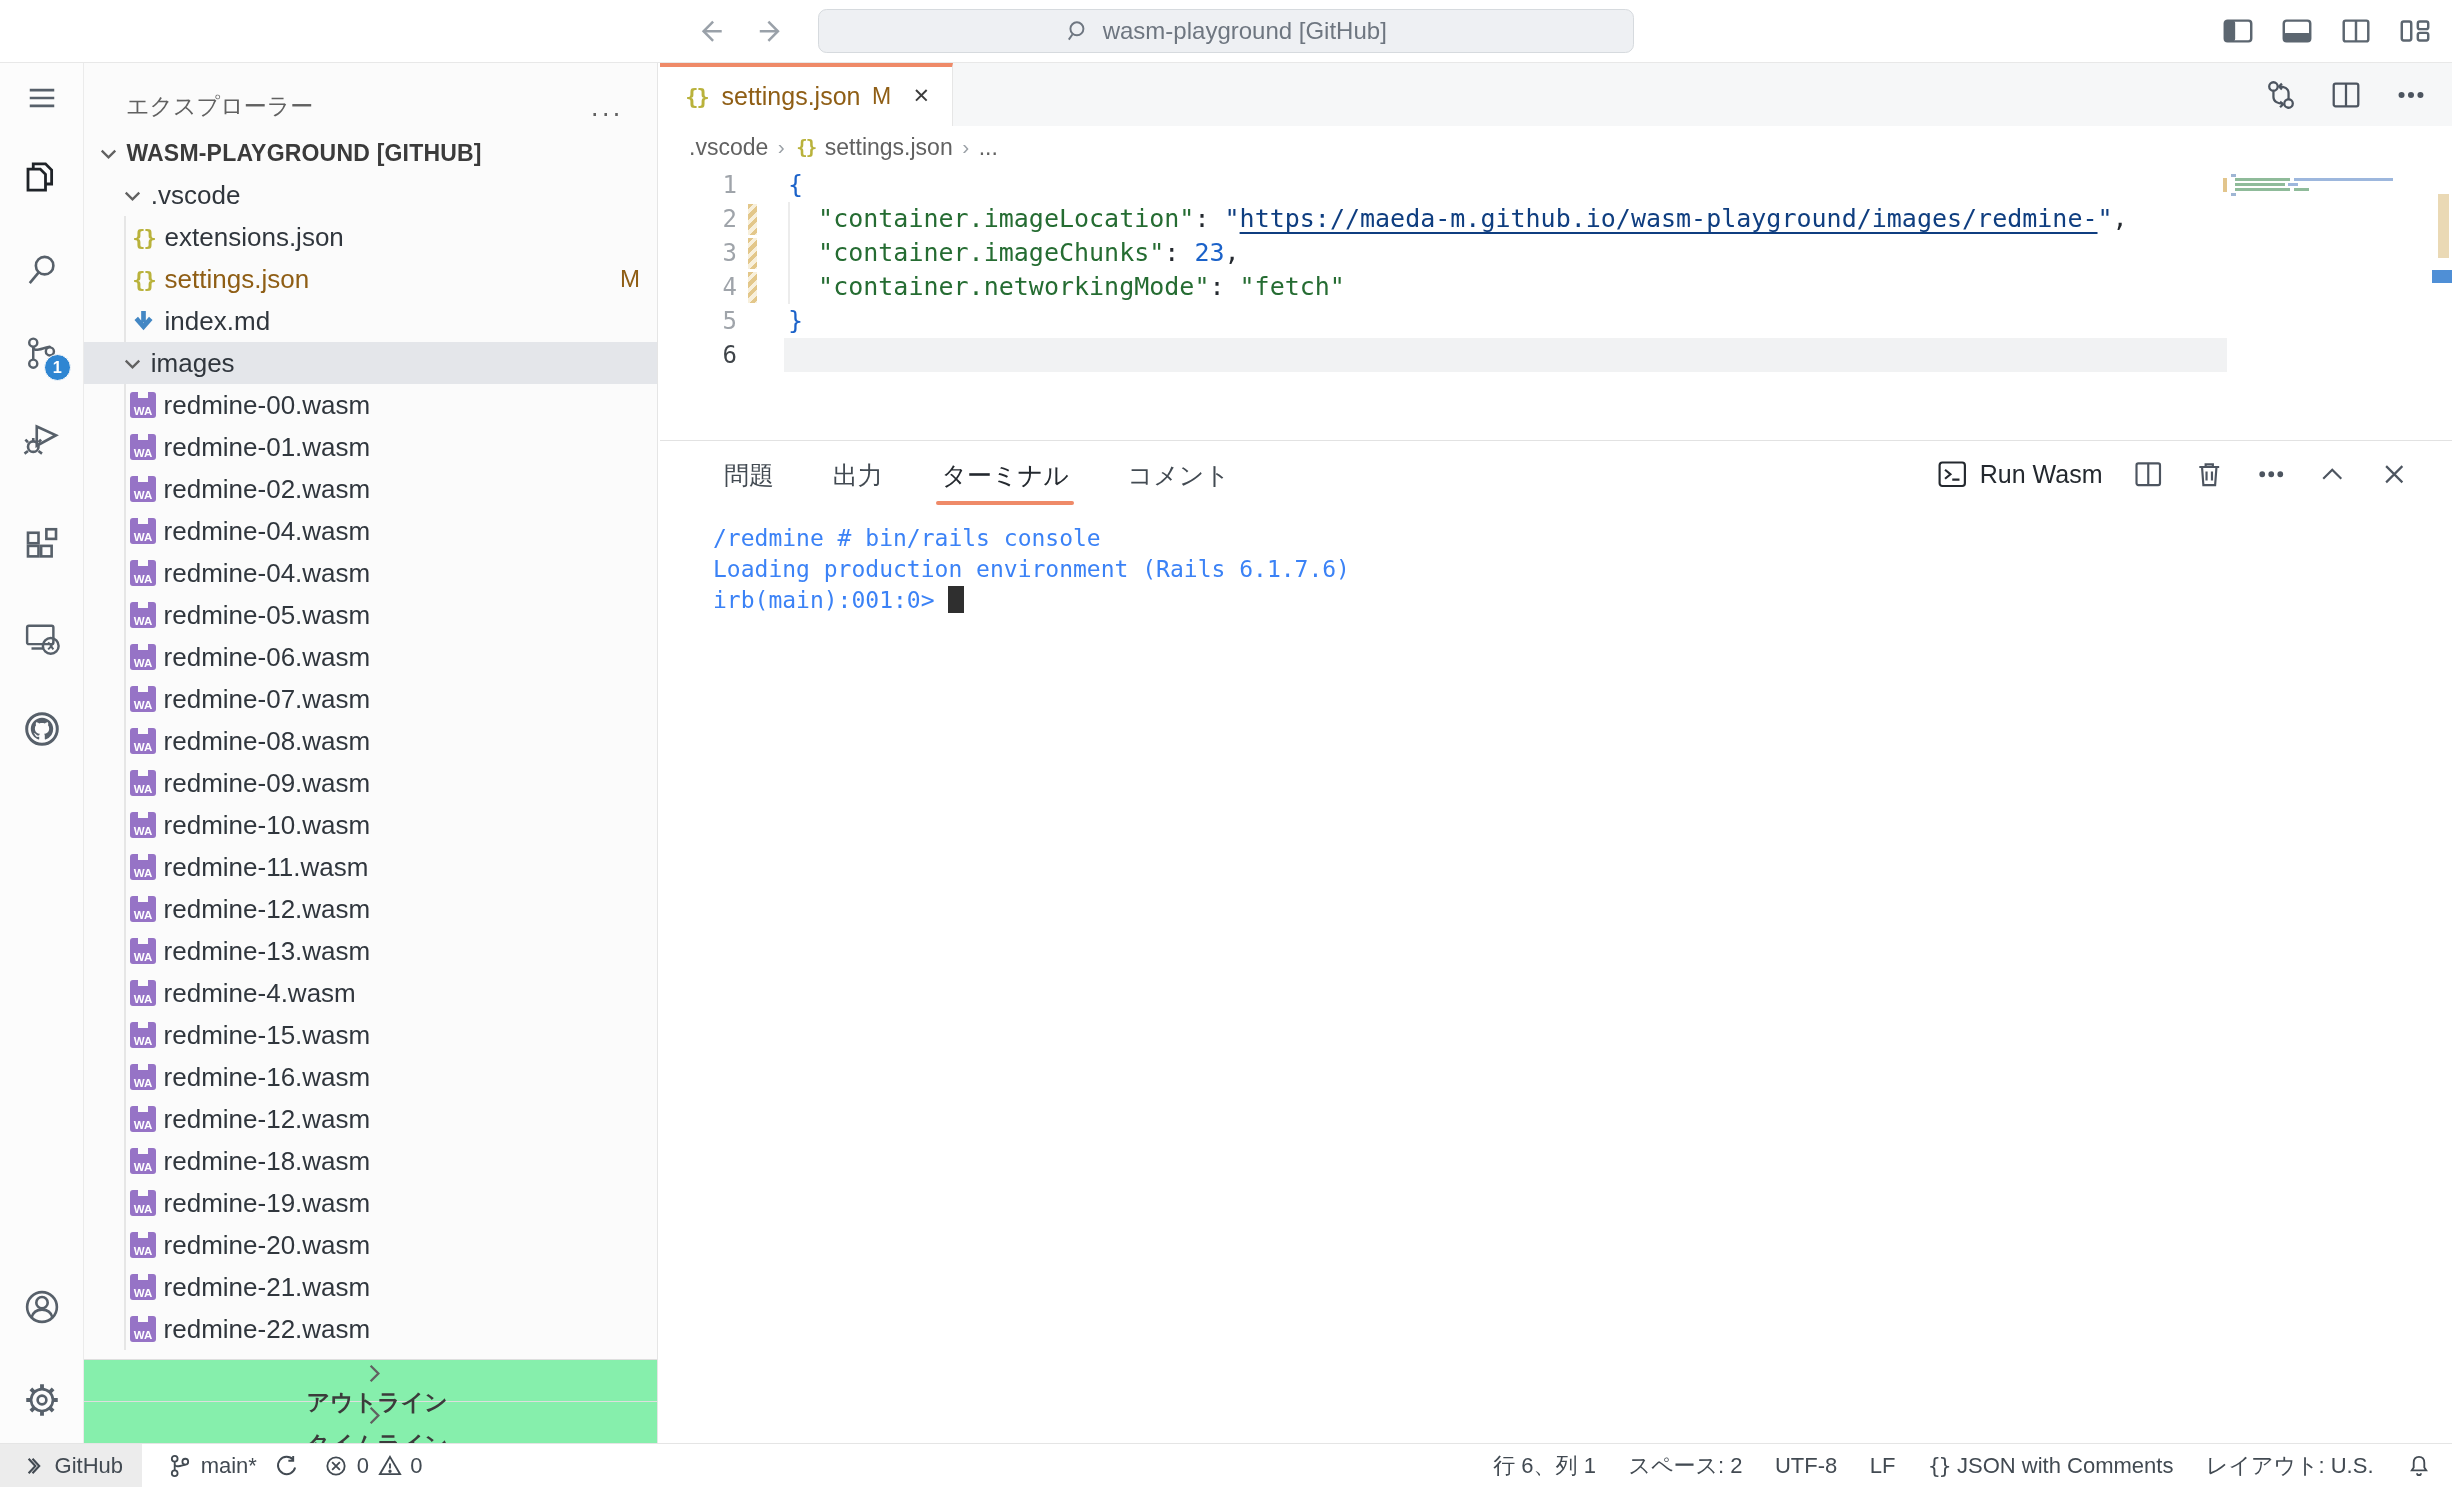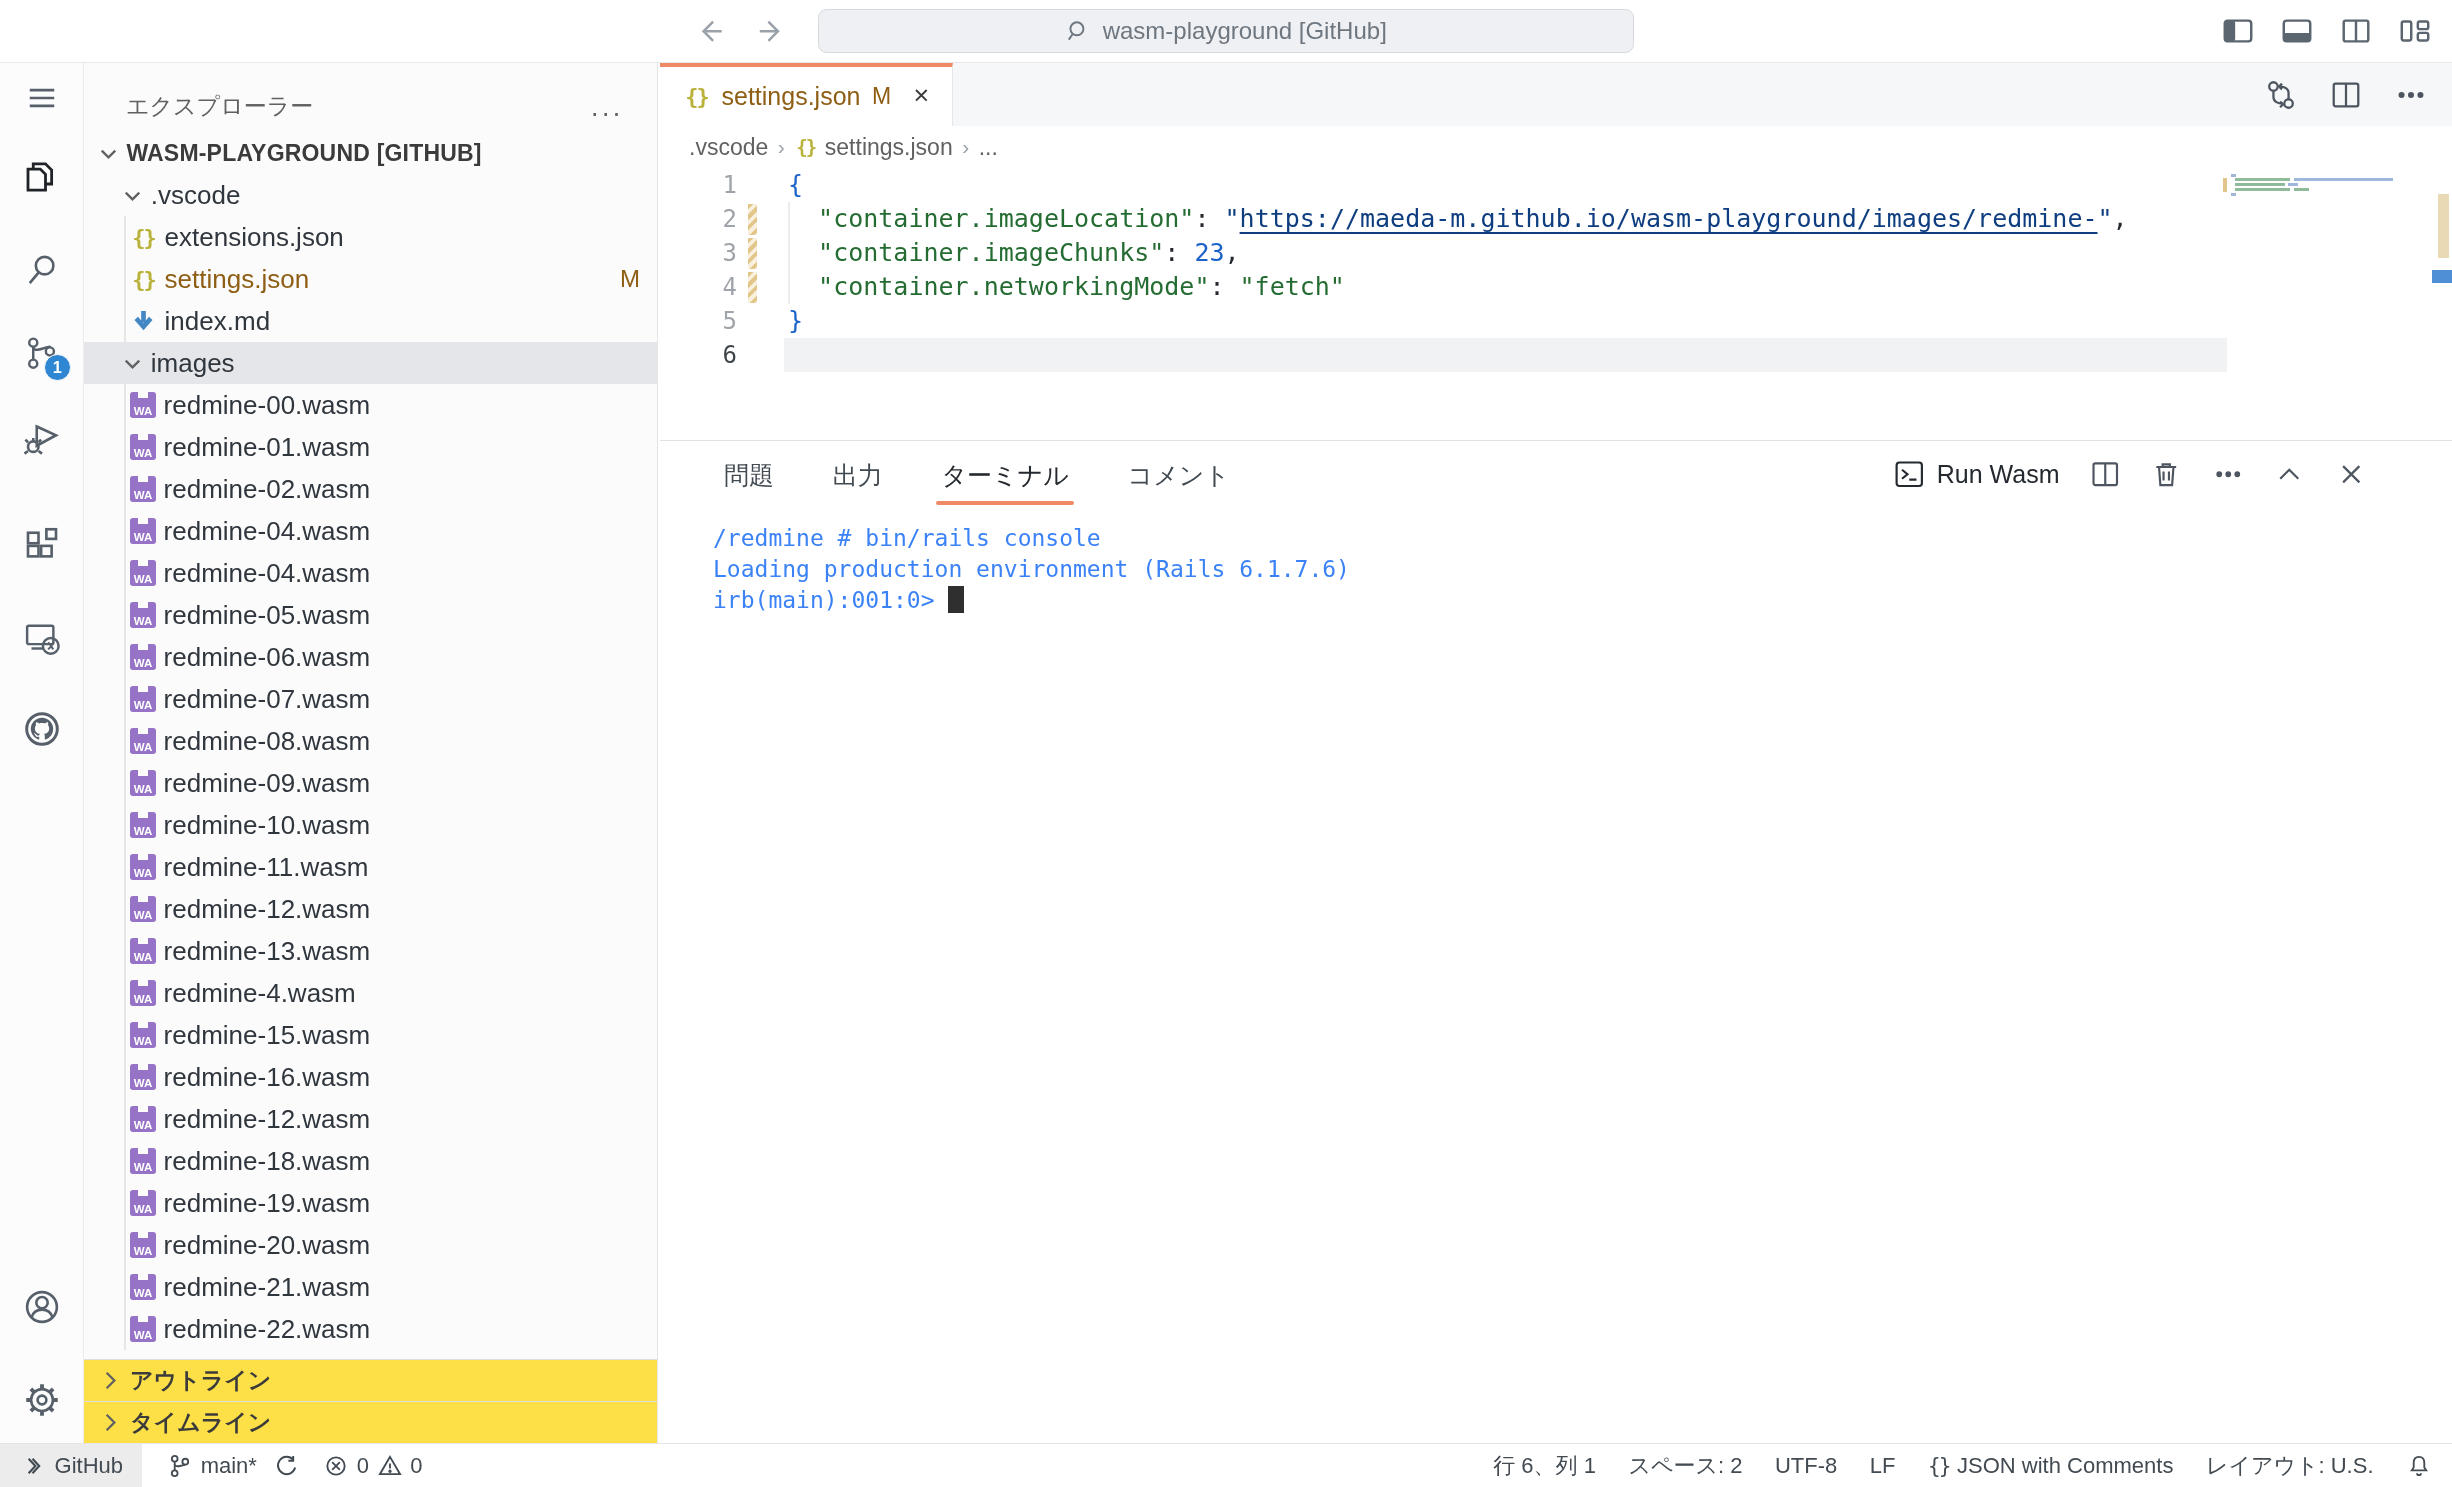--- a/index.html
+++ b/index.html
@@ -35,21 +35,21 @@
   .trow.lvl2 { padding-left:46px; }
   .trow.lvl2 .guide { position:absolute; left:40px; top:0; width:1.9px; height:42px; background:#e6e6e6; }
   .ticon { width:27px; height:27px; flex:none; display:flex; align-items:center; justify-content:center; margin-right:7.6px; }
   .ticon.json { font-family:"DejaVu Sans Mono",monospace; font-weight:700; font-size:22px; color:#b9b23b; letter-spacing:-1.9px; }
   .ticon.wasm { position:relative; width:26px; height:26px; background:#9673c6; border-radius:2.9px; }
   .ticon.wasm i { position:absolute; bottom:1px; left:0; right:0; text-align:center; font-style:normal; font-weight:700; font-size:11.5px; color:#fff; }
   .ticon.wasm::after { content:''; position:absolute; top:0; left:50%; margin-left:-4.8px; width:9.6px; height:5.7px; background:#fbfbfb; }
   .tlabel.mod { color:#8f5e15; }
   .tbadge { margin-left:auto; margin-right:17px; color:#8f5e15; font-size:24px; }
   .side-sections { position:absolute; left:0; right:0; bottom:0; }
-  .side-section { height:42px; border-top:1.9px solid #dedede; display:flex; align-items:center; padding-left:13.4px; font-weight:700; font-size:23px; color:#3b3b3b; background:#fde047; }
+  .side-section { height:42px; border-top:1.9px solid #dedede; display:flex; align-items:center; padding-left:13.4px; font-weight:700; font-size:23px; color:#3b3b3b; background:#86efac;flex-direction:column; }
   .side-section .chev { width:27px; height:27px; margin-right:5.7px; }
 
   
   .main { position:absolute; left:660px; top:63px; right:0; height:377px; background:#fff; }
   .tabstrip { position:absolute; left:0; top:0; right:0; height:63px; background:#f6f7f8; display:flex; }
   .tab { width:293px; height:63px; background:#fff; border-top:4.8px solid #ef8a68; border-right:1.9px solid #e6e6e6; display:flex; align-items:center; padding:0 17px 0 23px; gap:11.5px; }
   .tab .ticon.json { margin:0; }
   .tab-label { font-size:25px; color:#8f5e15; }
   .tab-dirty { font-size:23px; color:#8f5e15; }
   .tab-close { width:29px; height:29px; color:#3b3b3b; margin-left:5.7px; }
@@ -78,21 +78,21 @@
   .overview-ruler { position:absolute; right:0; top:0; width:21px; bottom:0; }
   .ov-mod { position:absolute; right:3.8px; top:26px; width:11.5px; height:64px; background:#ead9b5; }
   .ov-cursor { position:absolute; right:0; top:102px; width:21px; height:13.4px; background:#4f8fd6; }
 
   
   .panel { position:absolute; left:660px; top:440px; right:0; bottom:44px; background:#fff; border-top:1.9px solid #e2e2e2; }
   .panel-bar { position:absolute; left:8px; top:0; right:0; height:67px; display:flex; align-items:center; padding-left:54px; }
   .ptab { font-size:25px; color:#424a52; margin-right:55px; padding:15.3px 1.9px 13.4px; position:relative; }
   .ptab.active { color:#24292f; }
   .ptab.active::after { content:''; position:absolute; left:-3.8px; right:-3.8px; bottom:0; height:4.8px; background:#ef8a68; border-radius:1.9px; }
-  .panel-actions { margin-left:auto; display:flex; align-items:center; gap:29px; padding-right:86px; color:#4d5560; }
+  .panel-actions { margin-left:auto; display:flex; align-items:center; gap:29px; padding-right:43px; color:#4d5560; }
   .panel-actions svg { width:32.5px; height:32.5px; }
   .run-wasm { display:flex; align-items:center; gap:11.5px; font-size:25px; color:#24292f; }
   .terminal { position:absolute; left:0; top:67px; right:0; bottom:0; padding:15.3px 0 0 53px; font-family:"DejaVu Sans Mono","Liberation Mono",monospace; font-size:23px; color:#3b82f6; }
   .tline { height:31px; line-height:31px; white-space:pre; }
   .cursor-block { display:inline-block; width:15.3px; height:27px; background:#2f2f2f; vertical-align:-4.8px; }
 
   
   .statusbar { position:absolute; left:0; right:0; bottom:0; height:44px; background:#fff; border-top:1.9px solid #e5e5e5; display:flex; align-items:center; font-size:22px; color:#424a52; }
   .sb-left { display:flex; align-items:center; height:100%; }
   .sb-remote { height:100%; background:#ececec; display:flex; align-items:center; padding:0 19px; gap:9.6px; font-weight:400; }

